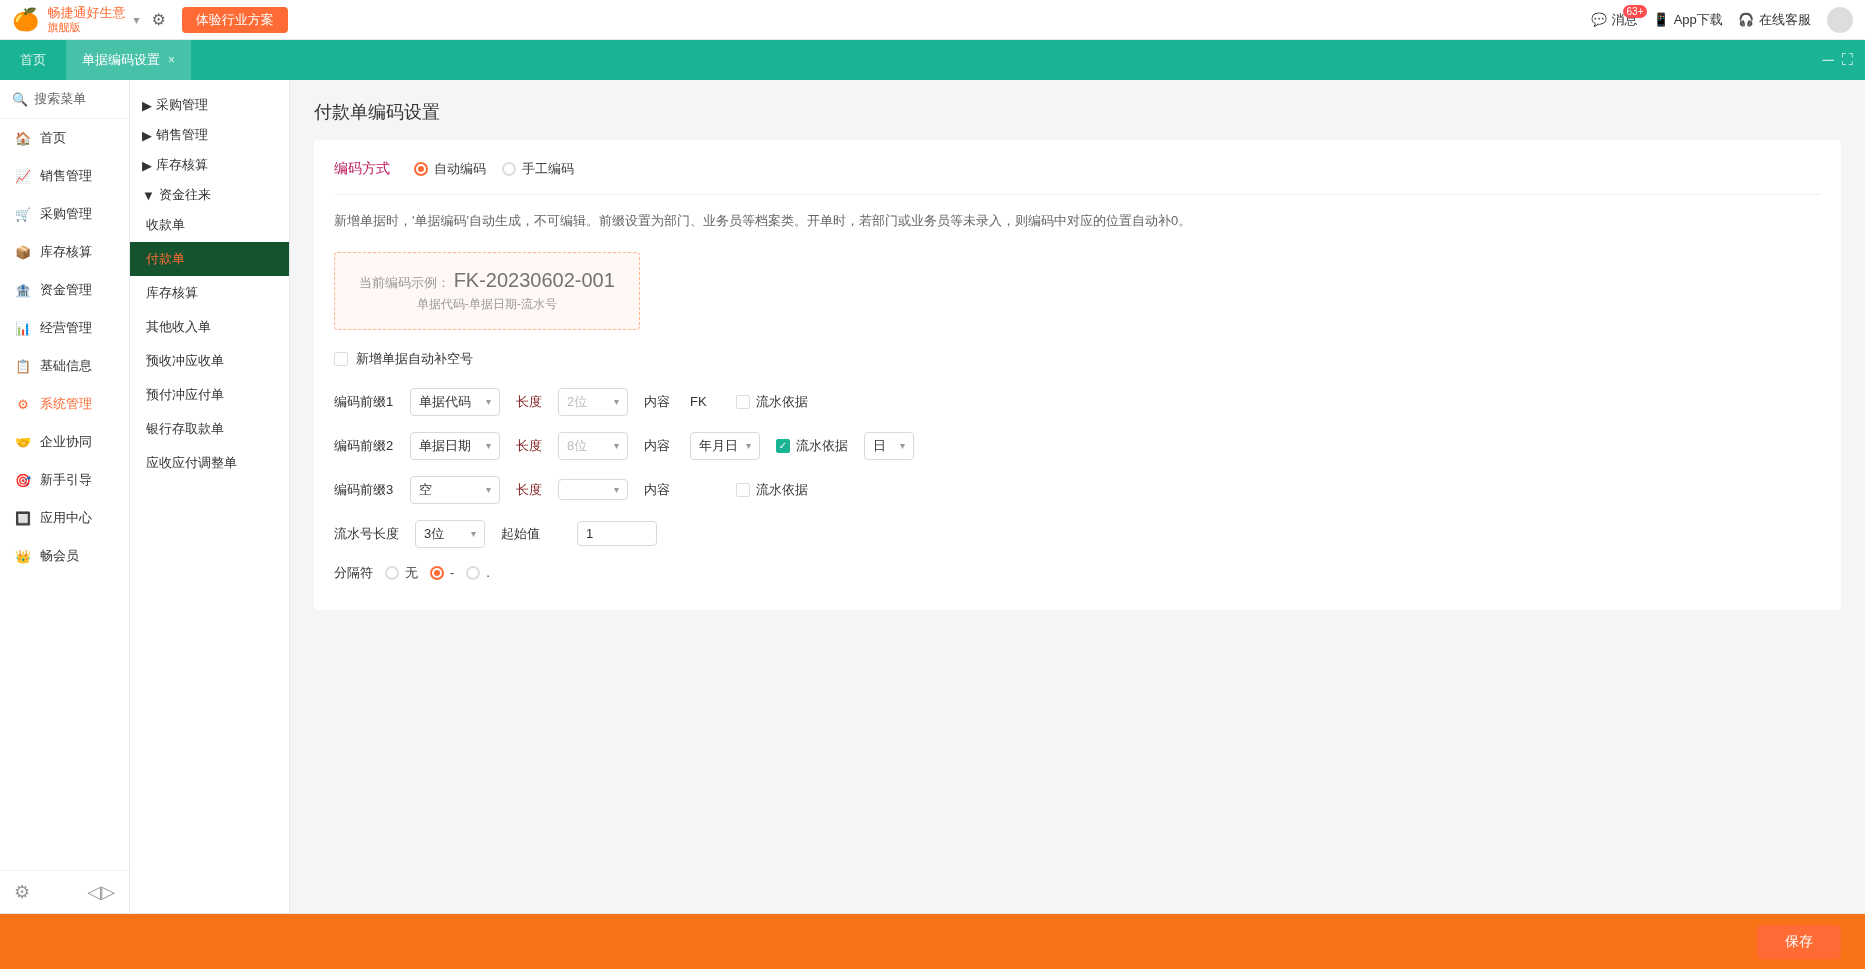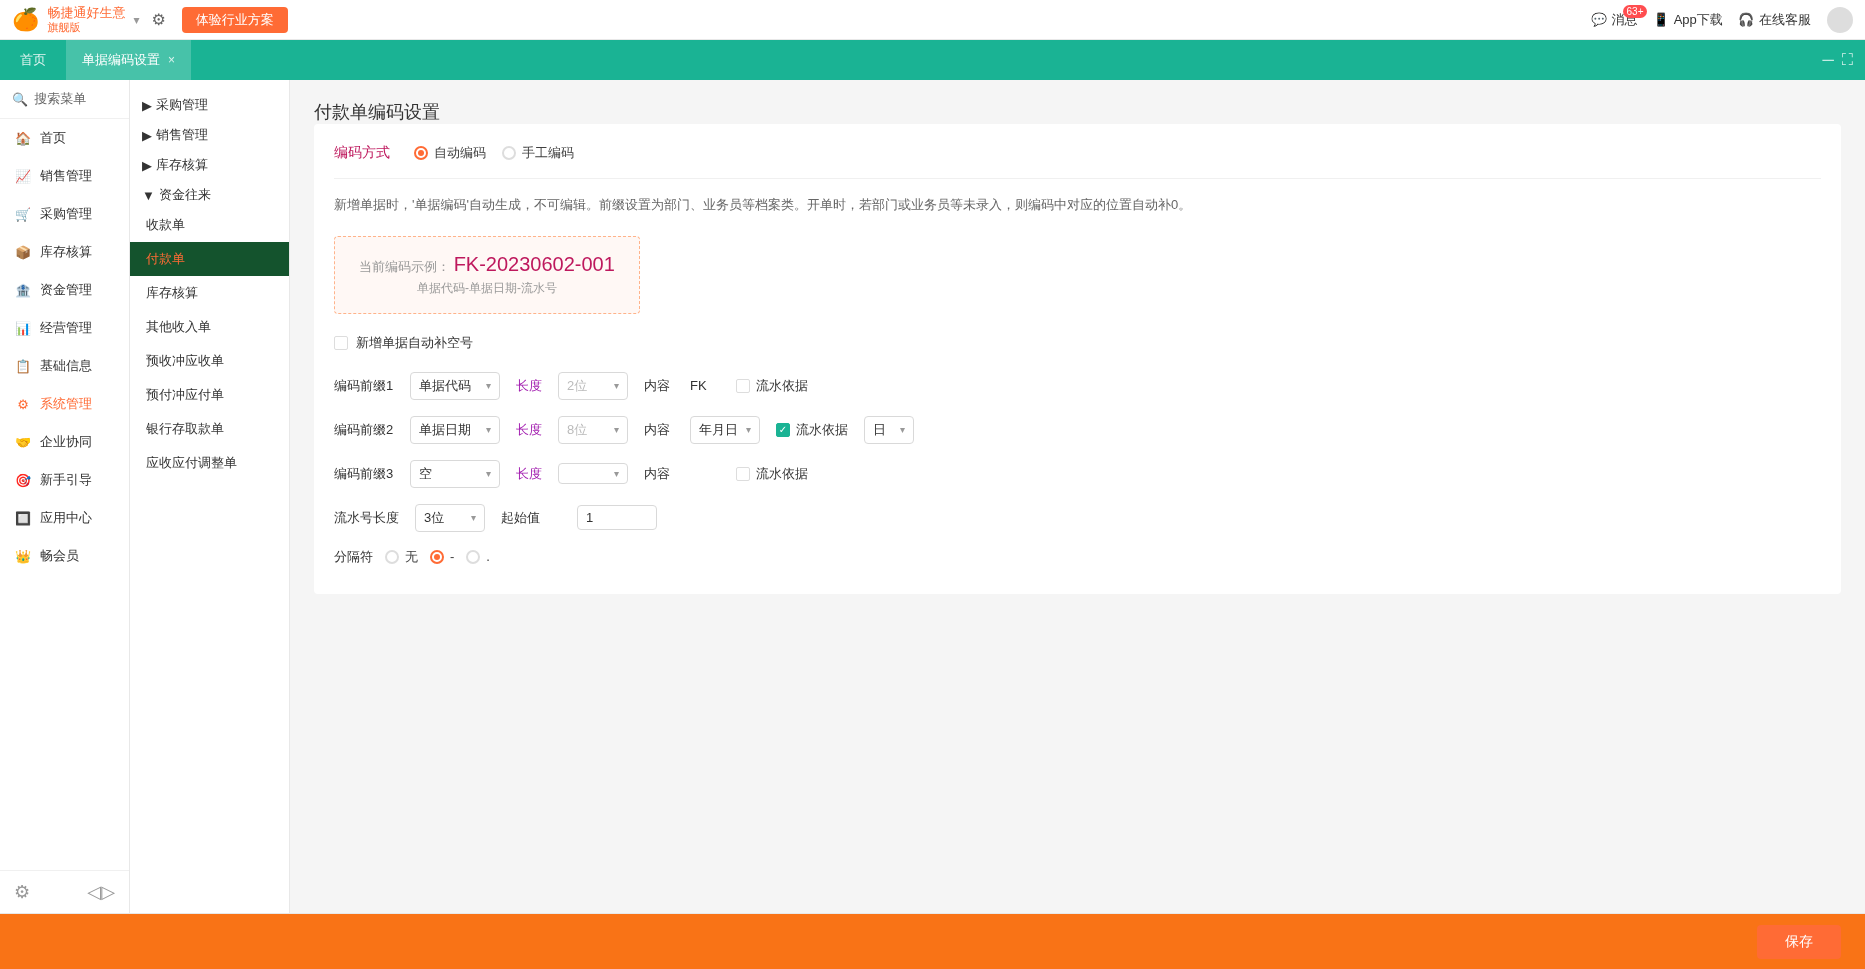--- a/index.html
+++ b/index.html
@@ -155,20 +155,21 @@
       flex: 1;
       overflow-y: auto;
       padding: 20px 24px;
       background: #f5f5f5;
       position: relative;
     }
     .page-title {
       font-size: 18px;
       color: #333;
       font-weight: 500;
+      margin-bottom: 16px;
     }
 
     
     .form-panel {
       background: #fff;
       border-radius: 4px;
       padding: 20px;
     }
 
     
@@ -205,21 +206,21 @@
     .code-preview {
       background: #fff8f5;
       border: 1px dashed #ffb38a;
       border-radius: 4px;
       padding: 16px 24px;
       display: inline-block;
       margin-bottom: 20px;
     }
     .code-preview-main {
       font-size: 20px;
-      color: #be185d;
+      color: #737373;
       font-weight: 500;
       text-align: center;
     }
     .code-preview-sub {
       font-size: 12px;
       color: #999;
       text-align: center;
       margin-top: 4px;
     }
 
@@ -265,21 +266,21 @@
     .form-input {
       border: 1px solid #d9d9d9;
       border-radius: 4px;
       padding: 4px 8px;
       font-size: 13px;
       color: #333;
       background: #fff;
       min-width: 60px;
       outline: none;
     }
-    .length-label { font-size: 13px; color: #a21caf; }
+    .length-label { font-size: 13px; color: #7f1d1d; }
     .content-label { font-size: 13px; color: #333; min-width: 30px; }
     .content-value { font-size: 13px; color: #333; min-width: 30px; }
 
     .checkbox-inline {
       width: 14px; height: 14px;
       border: 1px solid #ddd;
       border-radius: 2px;
       display: flex; align-items: center; justify-content: center;
       cursor: pointer;
       background: #fff;

